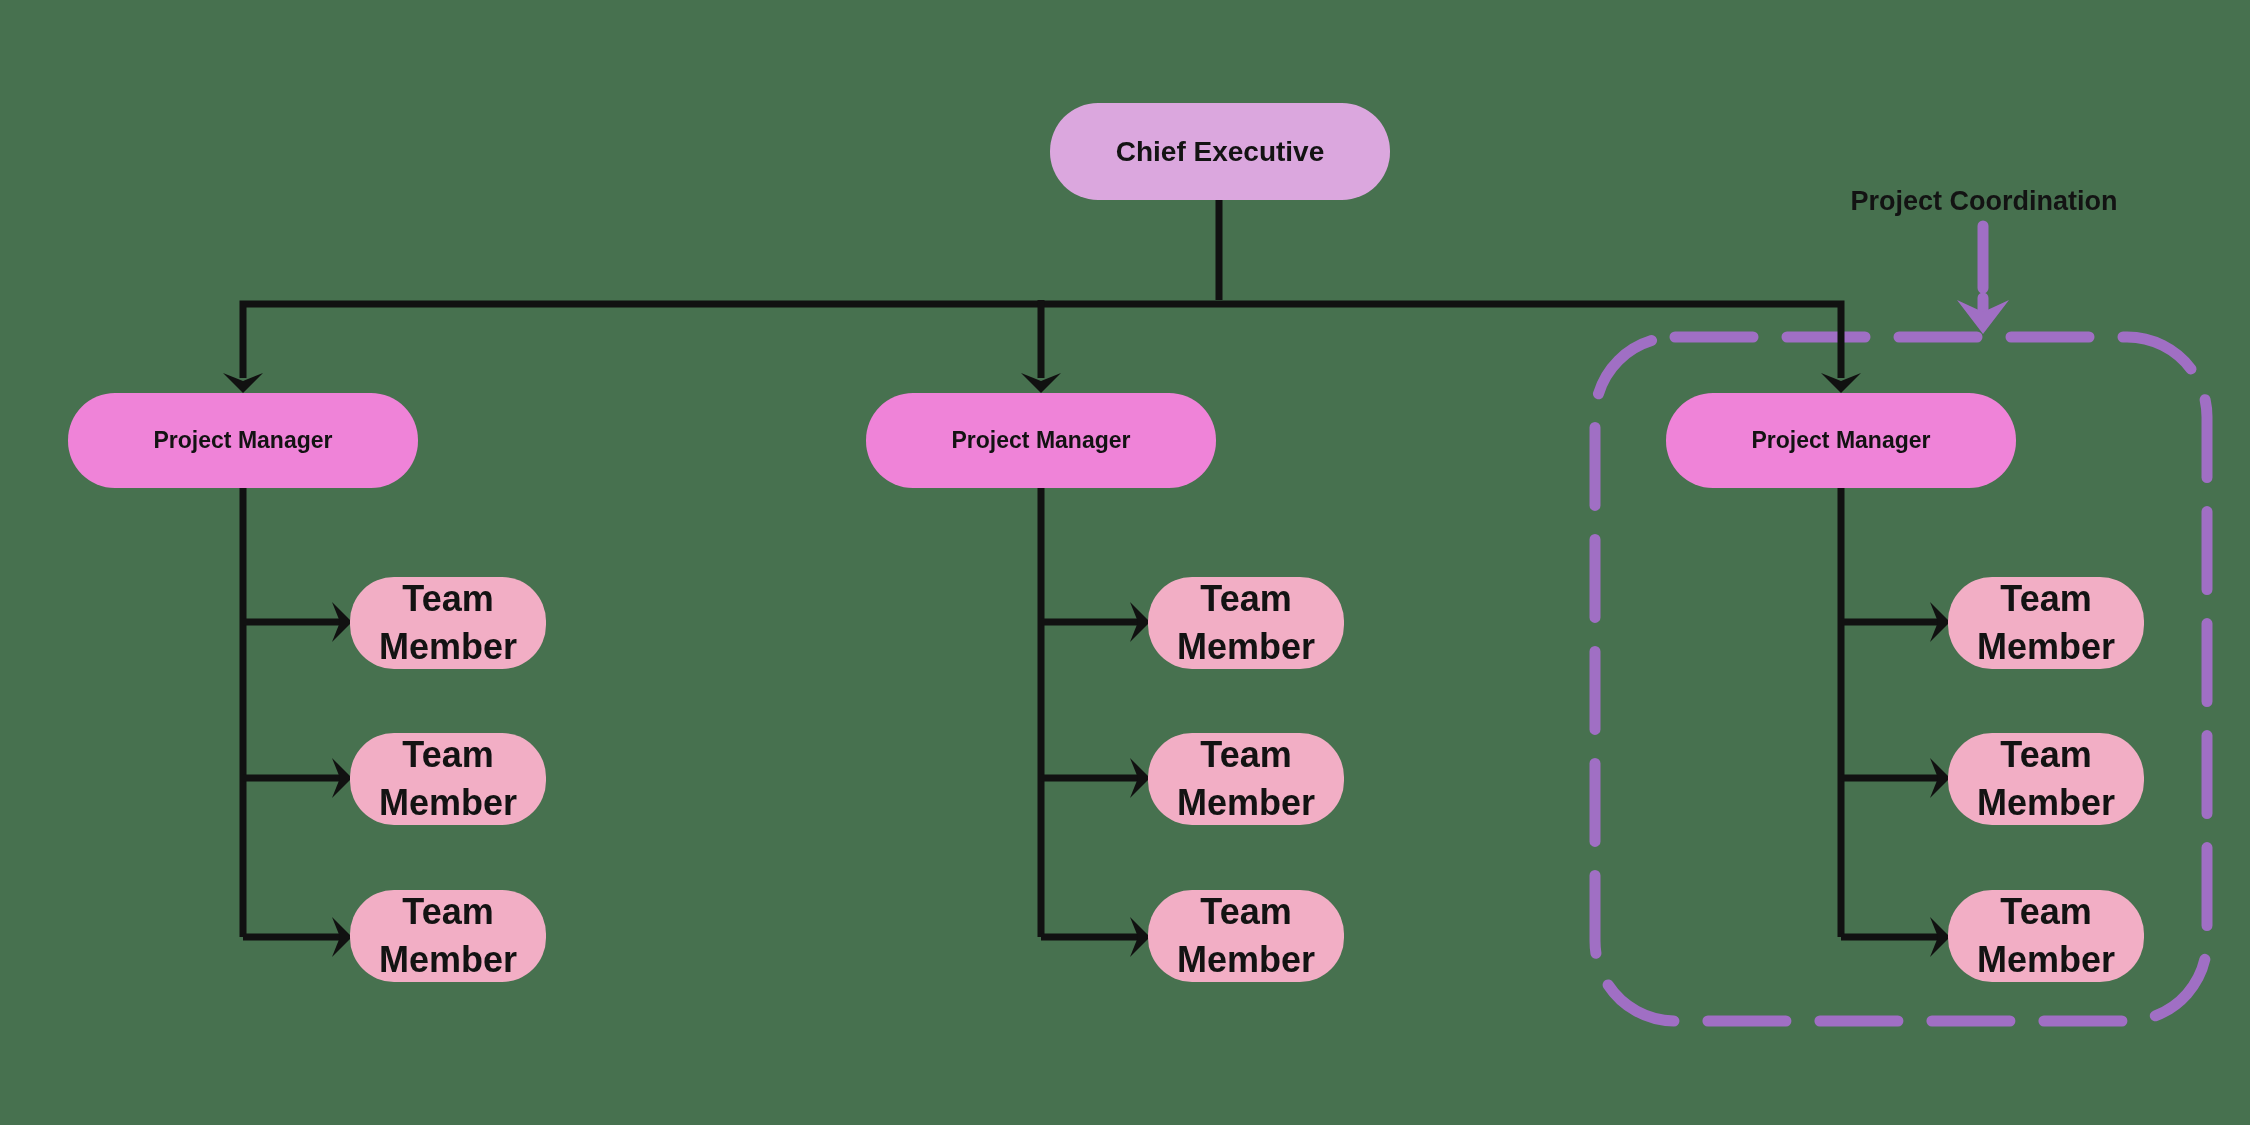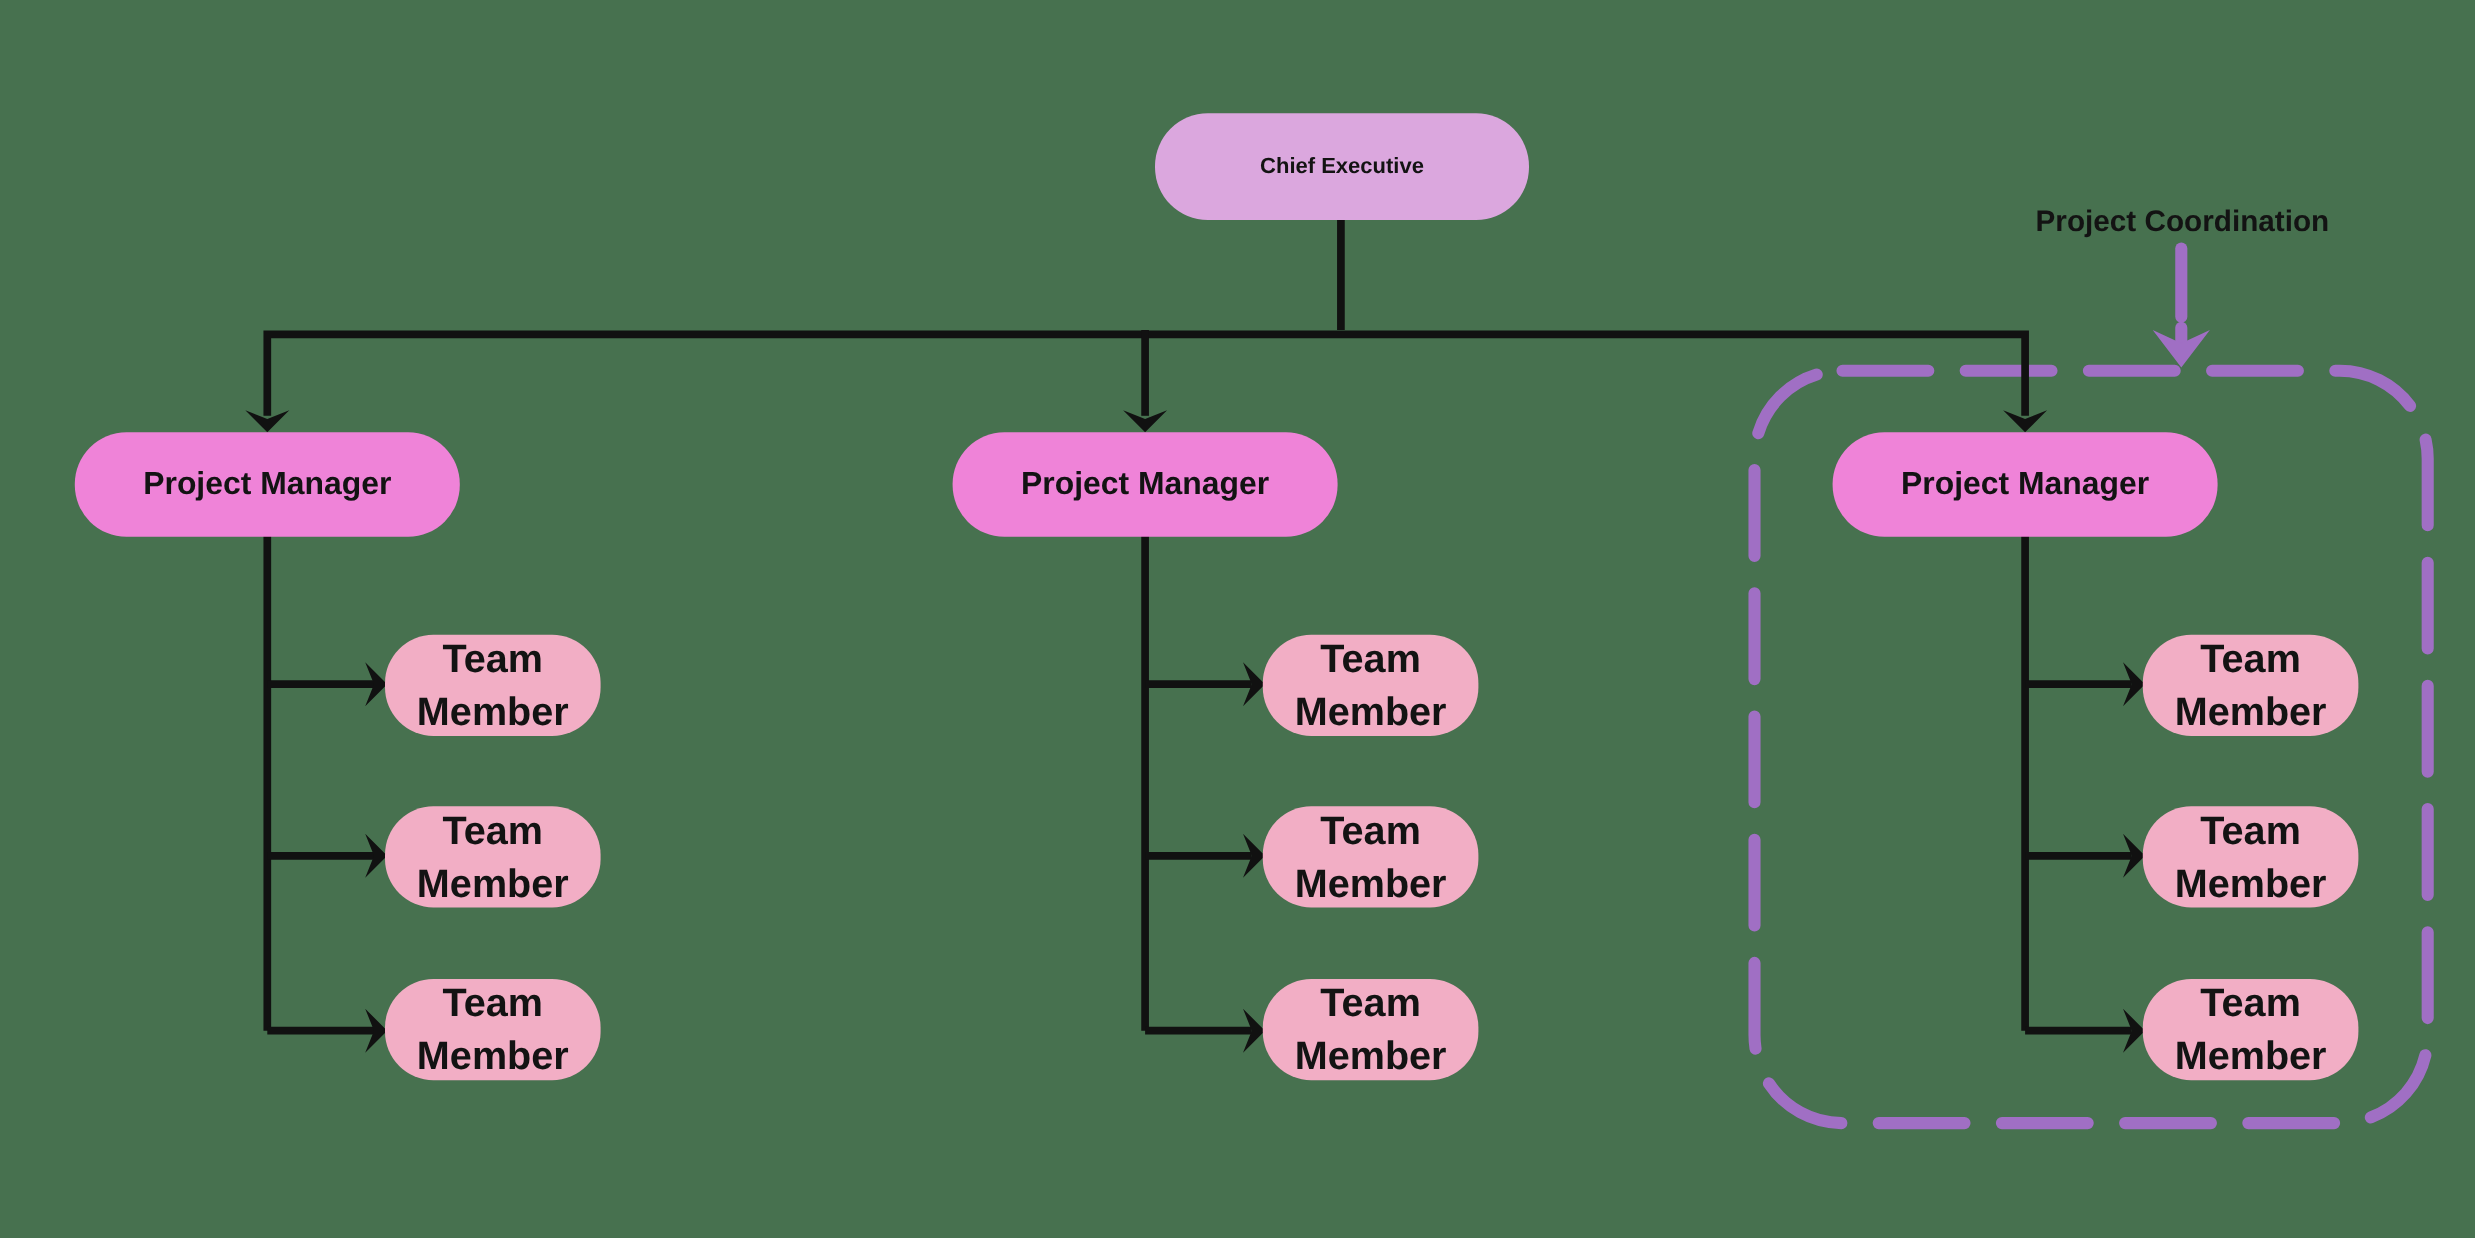--- a/index.html
+++ b/index.html
@@ -28,26 +28,26 @@
   }
   .node{
     position:absolute;
     display:flex;align-items:center;justify-content:center;
     text-align:center;
     font-weight:700;color:var(--text);
   }
   .node-exec{
     left:1050px;top:103px;width:340px;height:97px;
     background:var(--executive-fill);border-radius:48px;
-    font-size:20px;
+    font-size:28px;
   }
   .node-manager{
     top:393px;width:350px;height:95px;
     background:var(--manager-fill);border-radius:47px;
-    font-size:29px;
+    font-size:23px;
   }
   .node-manager.m1{left:68px;}
   .node-manager.m2{left:866px;}
   .node-manager.m3{left:1666px;}
   .node-member{
     width:196px;height:92px;
     background:var(--member-fill);border-radius:44px;
     font-size:36px;line-height:1.32;
   }
   .node-member .wrap{width:140px;}

